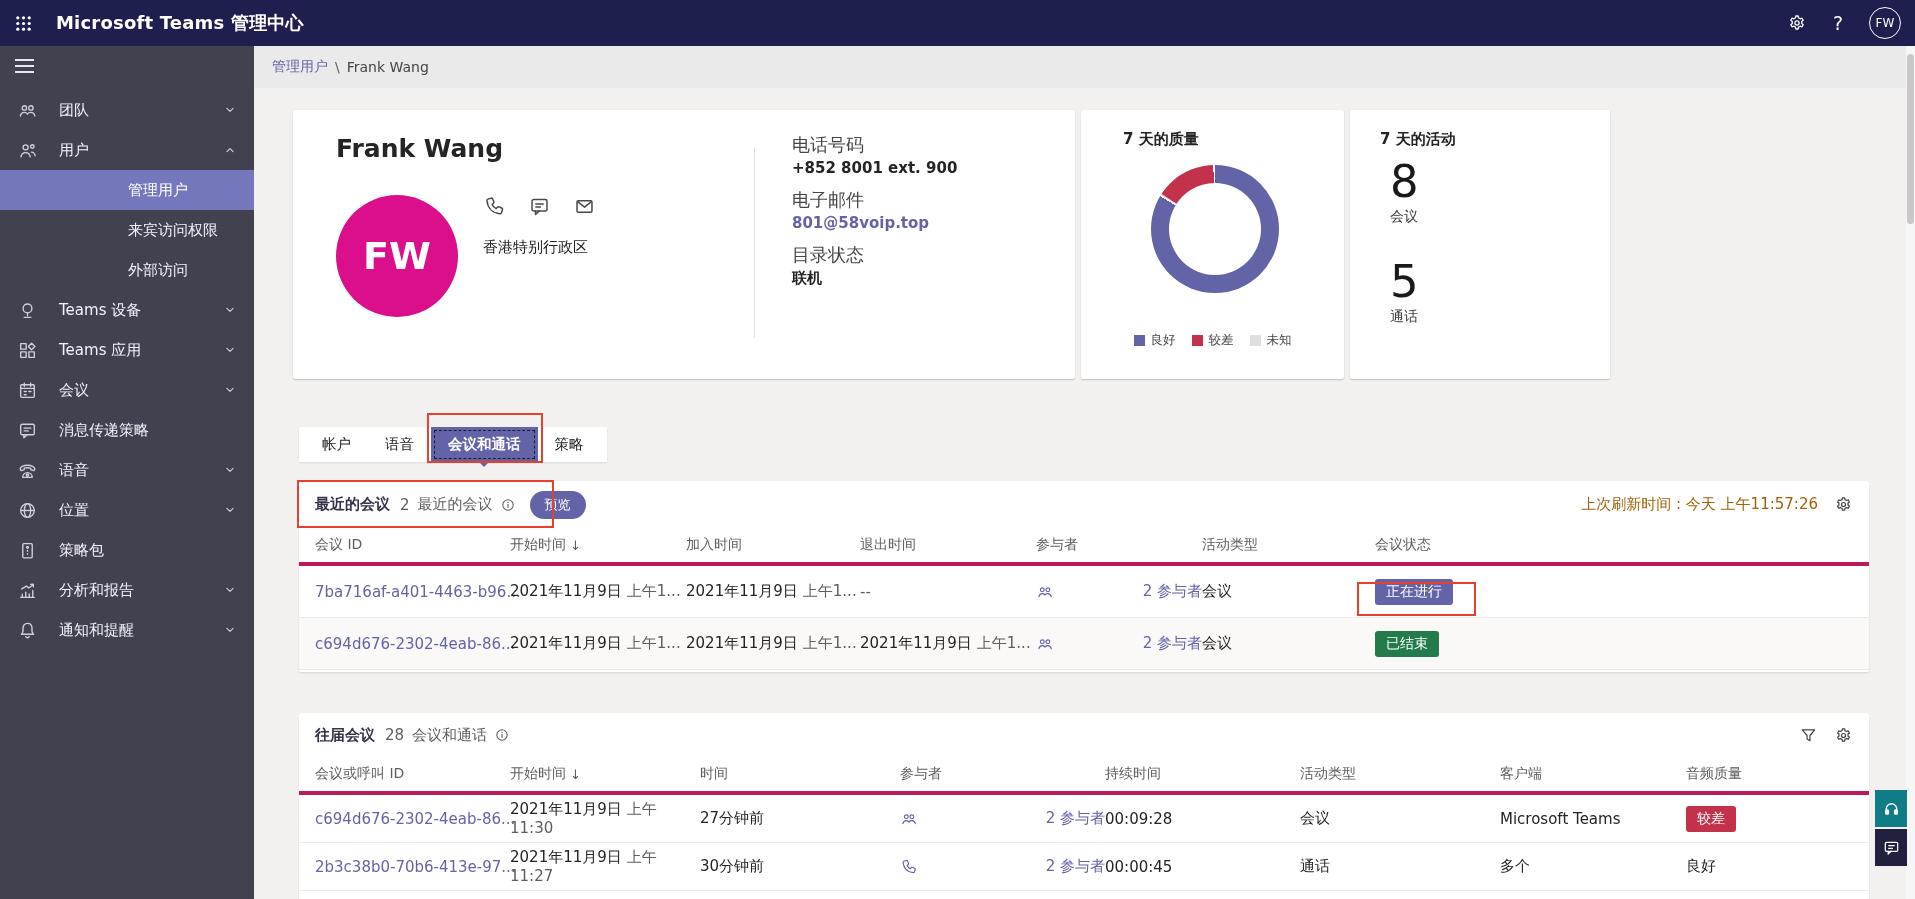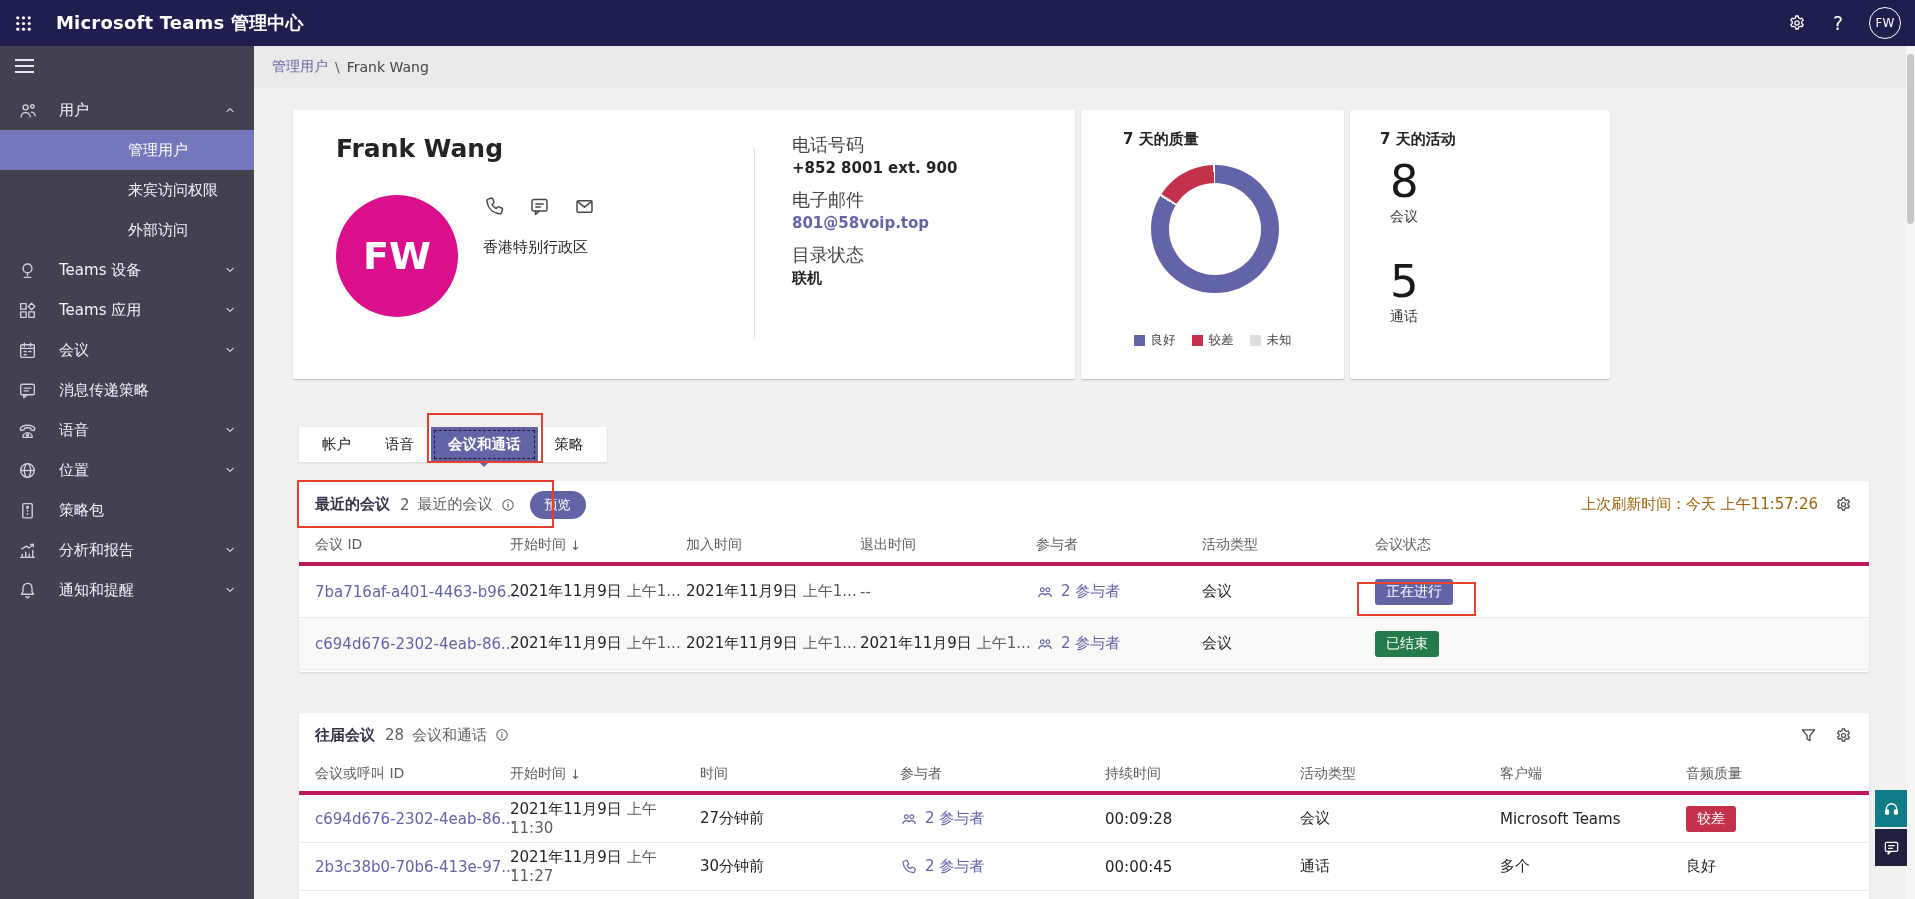--- a/index.html
+++ b/index.html
@@ -90,21 +90,21 @@
   .thead .th { display:flex; align-items:center; gap:4px; cursor:pointer; }
   .sort { color:#605e5c; font-size:13px; }
   .trow { border-bottom:1px solid #edebe9; font-size:15px; }
   .panel-recent .trow { height:52px; }
   .panel-past .trow { height:48px; }
   .trow.alt { background:#faf9f8; }
   .idlink { color:#6264a7; cursor:pointer; white-space:nowrap; }
   .d-bold { font-weight:normal; color:#242424; }
   .d-time { color:#605e5c; margin-left:5px; }
   .dash { color:#605e5c; }
-  .partic { display:flex; align-items:center; gap:7px; color:#6264a7; cursor:pointer; }
+  .partic { display:flex; align-items:center; gap:7px; color:#6264a7; cursor:pointer;justify-content:space-between; }
   .partic .pic { width:18px; height:18px; color:#6264a7; }
   .badge { display:inline-block; color:#fff; font-size:14px; padding:4px 11px; border-radius:3px; }
   .b-purple { background:#6264a7; }
   .b-green { background:#237b4b; }
   .b-red { background:#c4314b; }
   .qgood { color:#252423; }
 
   
   .ann { position:absolute; border:2px solid #e8402f; z-index:40; pointer-events:none; }
   .ann-tab { left:427px; top:413px; width:116px; height:50px; }
@@ -287,20 +287,29 @@
 
   <div class="side">
     <div class="hamburger">
         <span></span>
         <span></span>
         <span></span>
       </div>
     <div class="menu">
       <div class="mi">
         <svg class="ic">
+            <use href="#i-team"></use>
+          </svg>
+        <span class="lbl">团队</span>
+        <svg class="chev">
+            <use href="#i-chev"></use>
+          </svg>
+      </div>
+      <div class="mi">
+        <svg class="ic">
             <use href="#i-user"></use>
           </svg>
         <span class="lbl">用户</span>
         <svg class="chev up">
             <use href="#i-chev"></use>
           </svg>
       </div>
       <div class="mi child sel">
         <span class="lbl">管理用户</span>
       </div>

